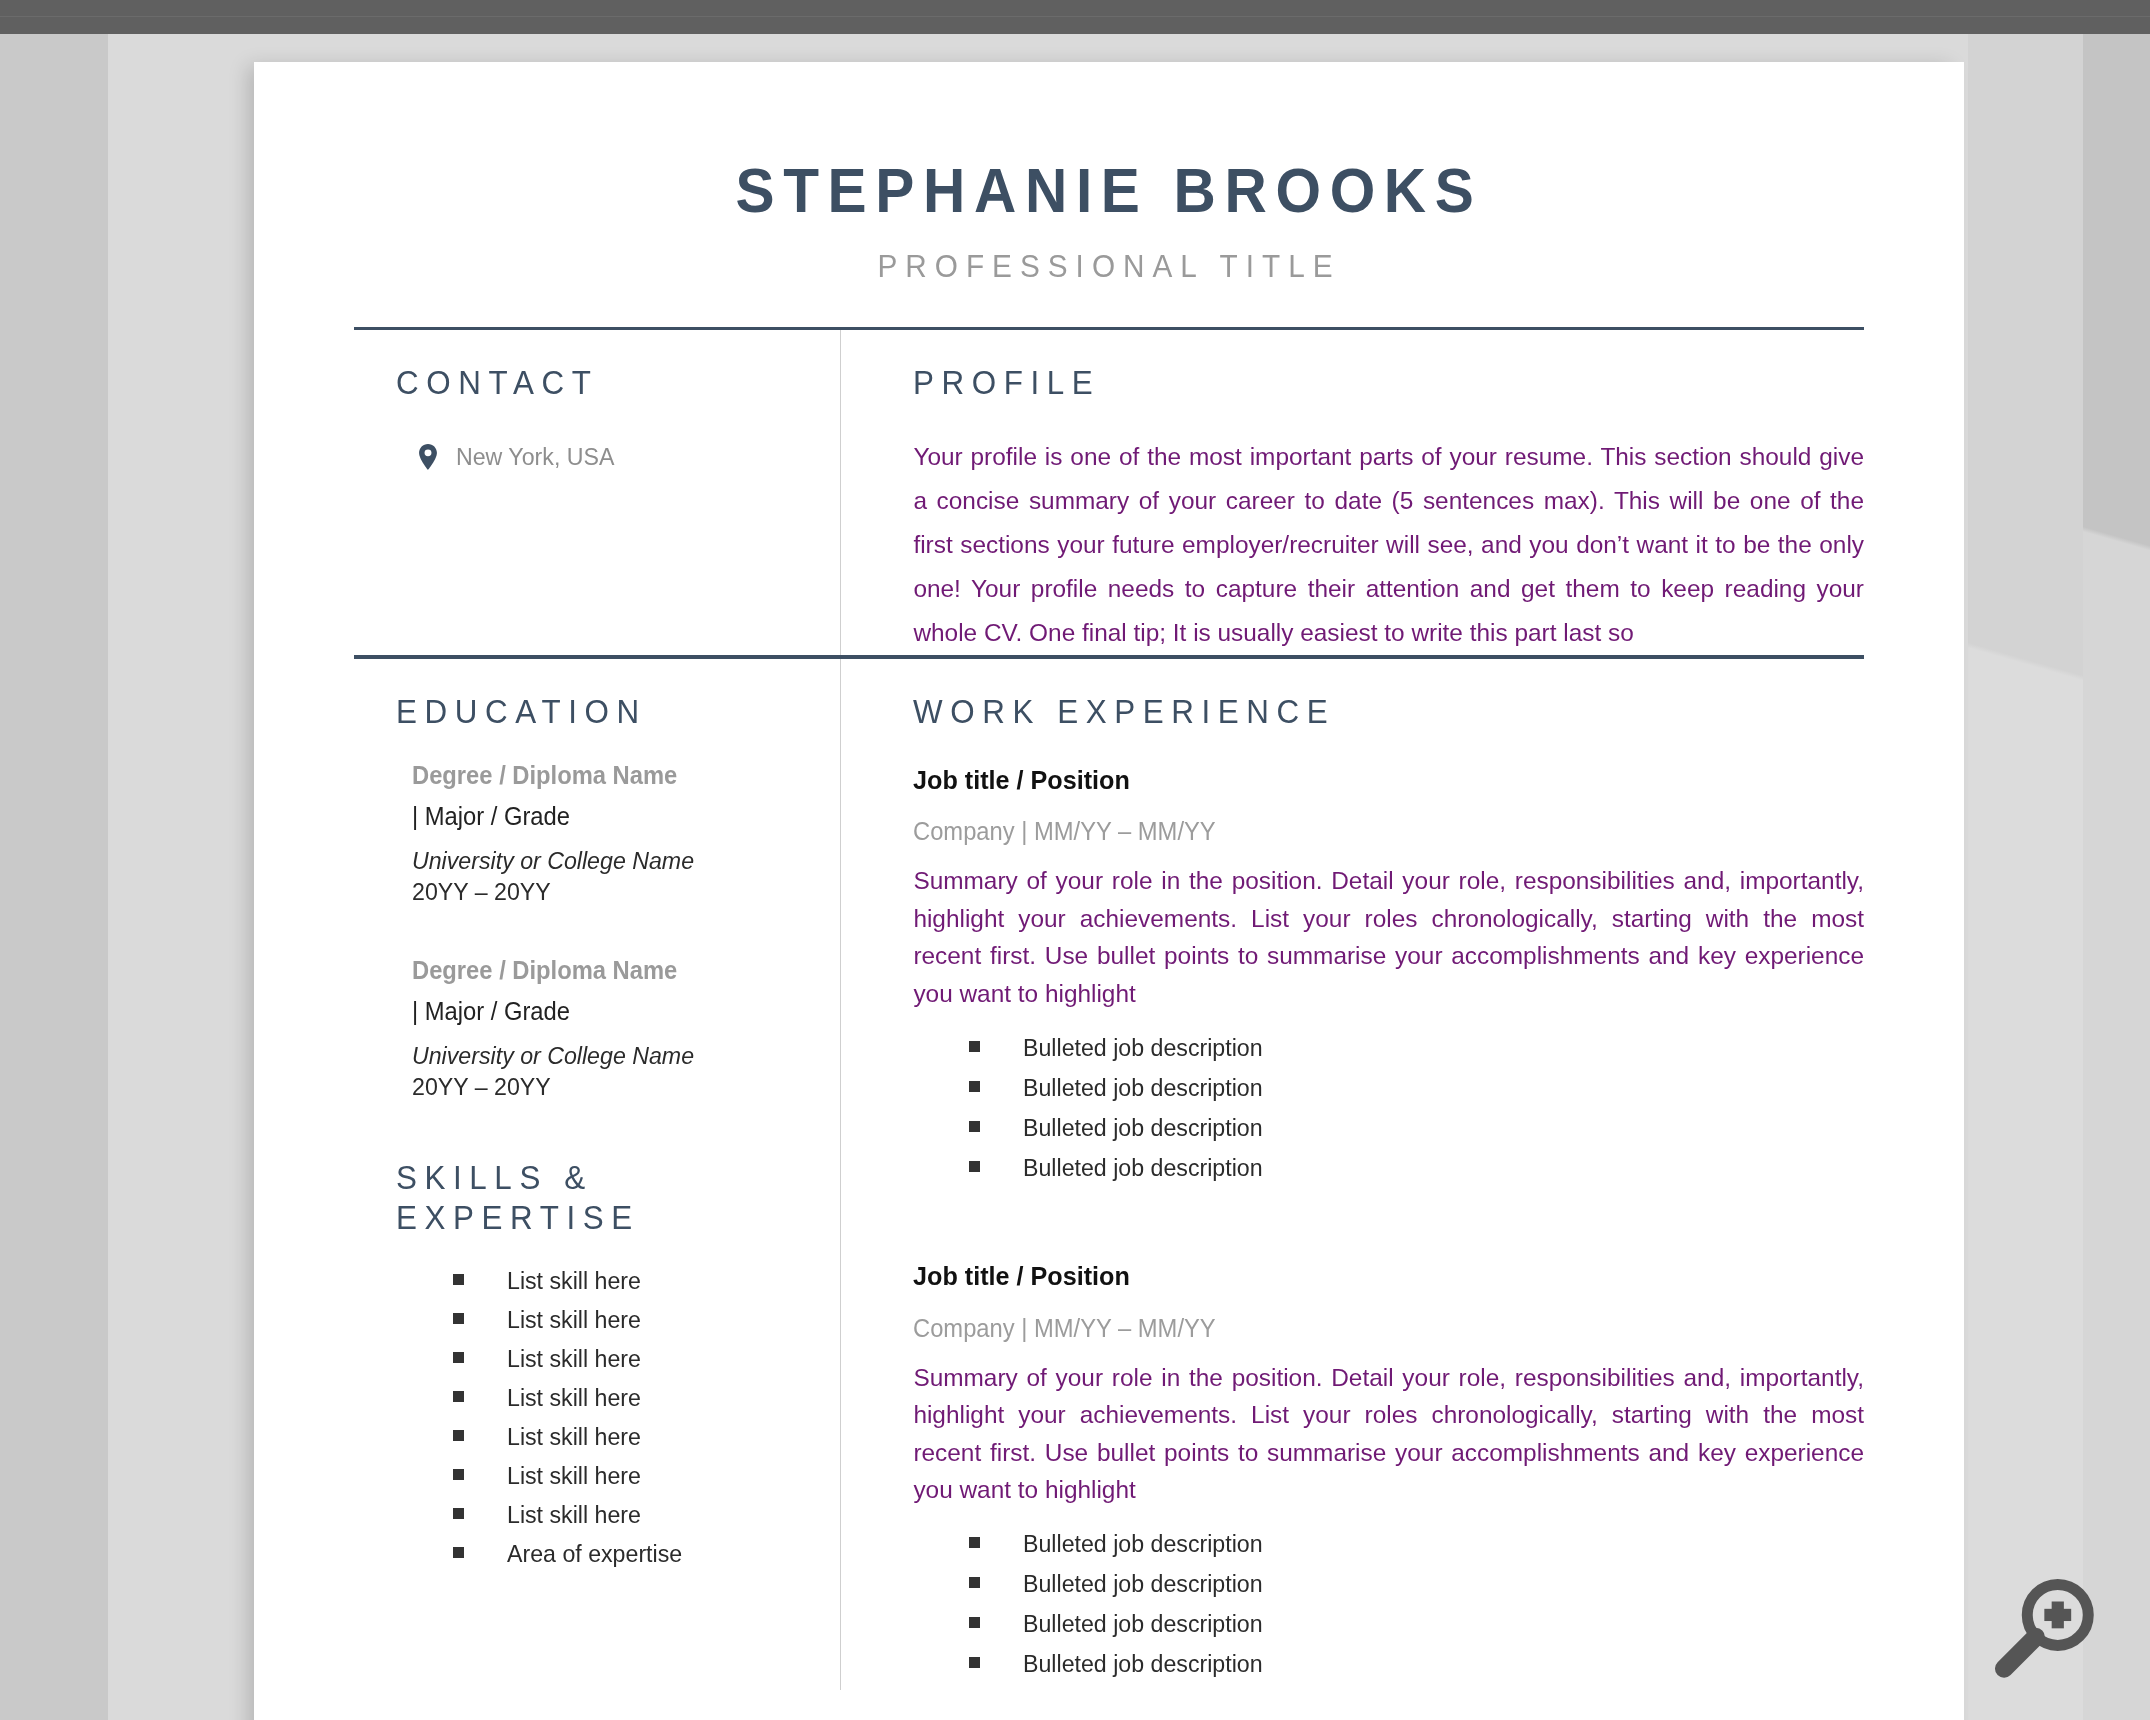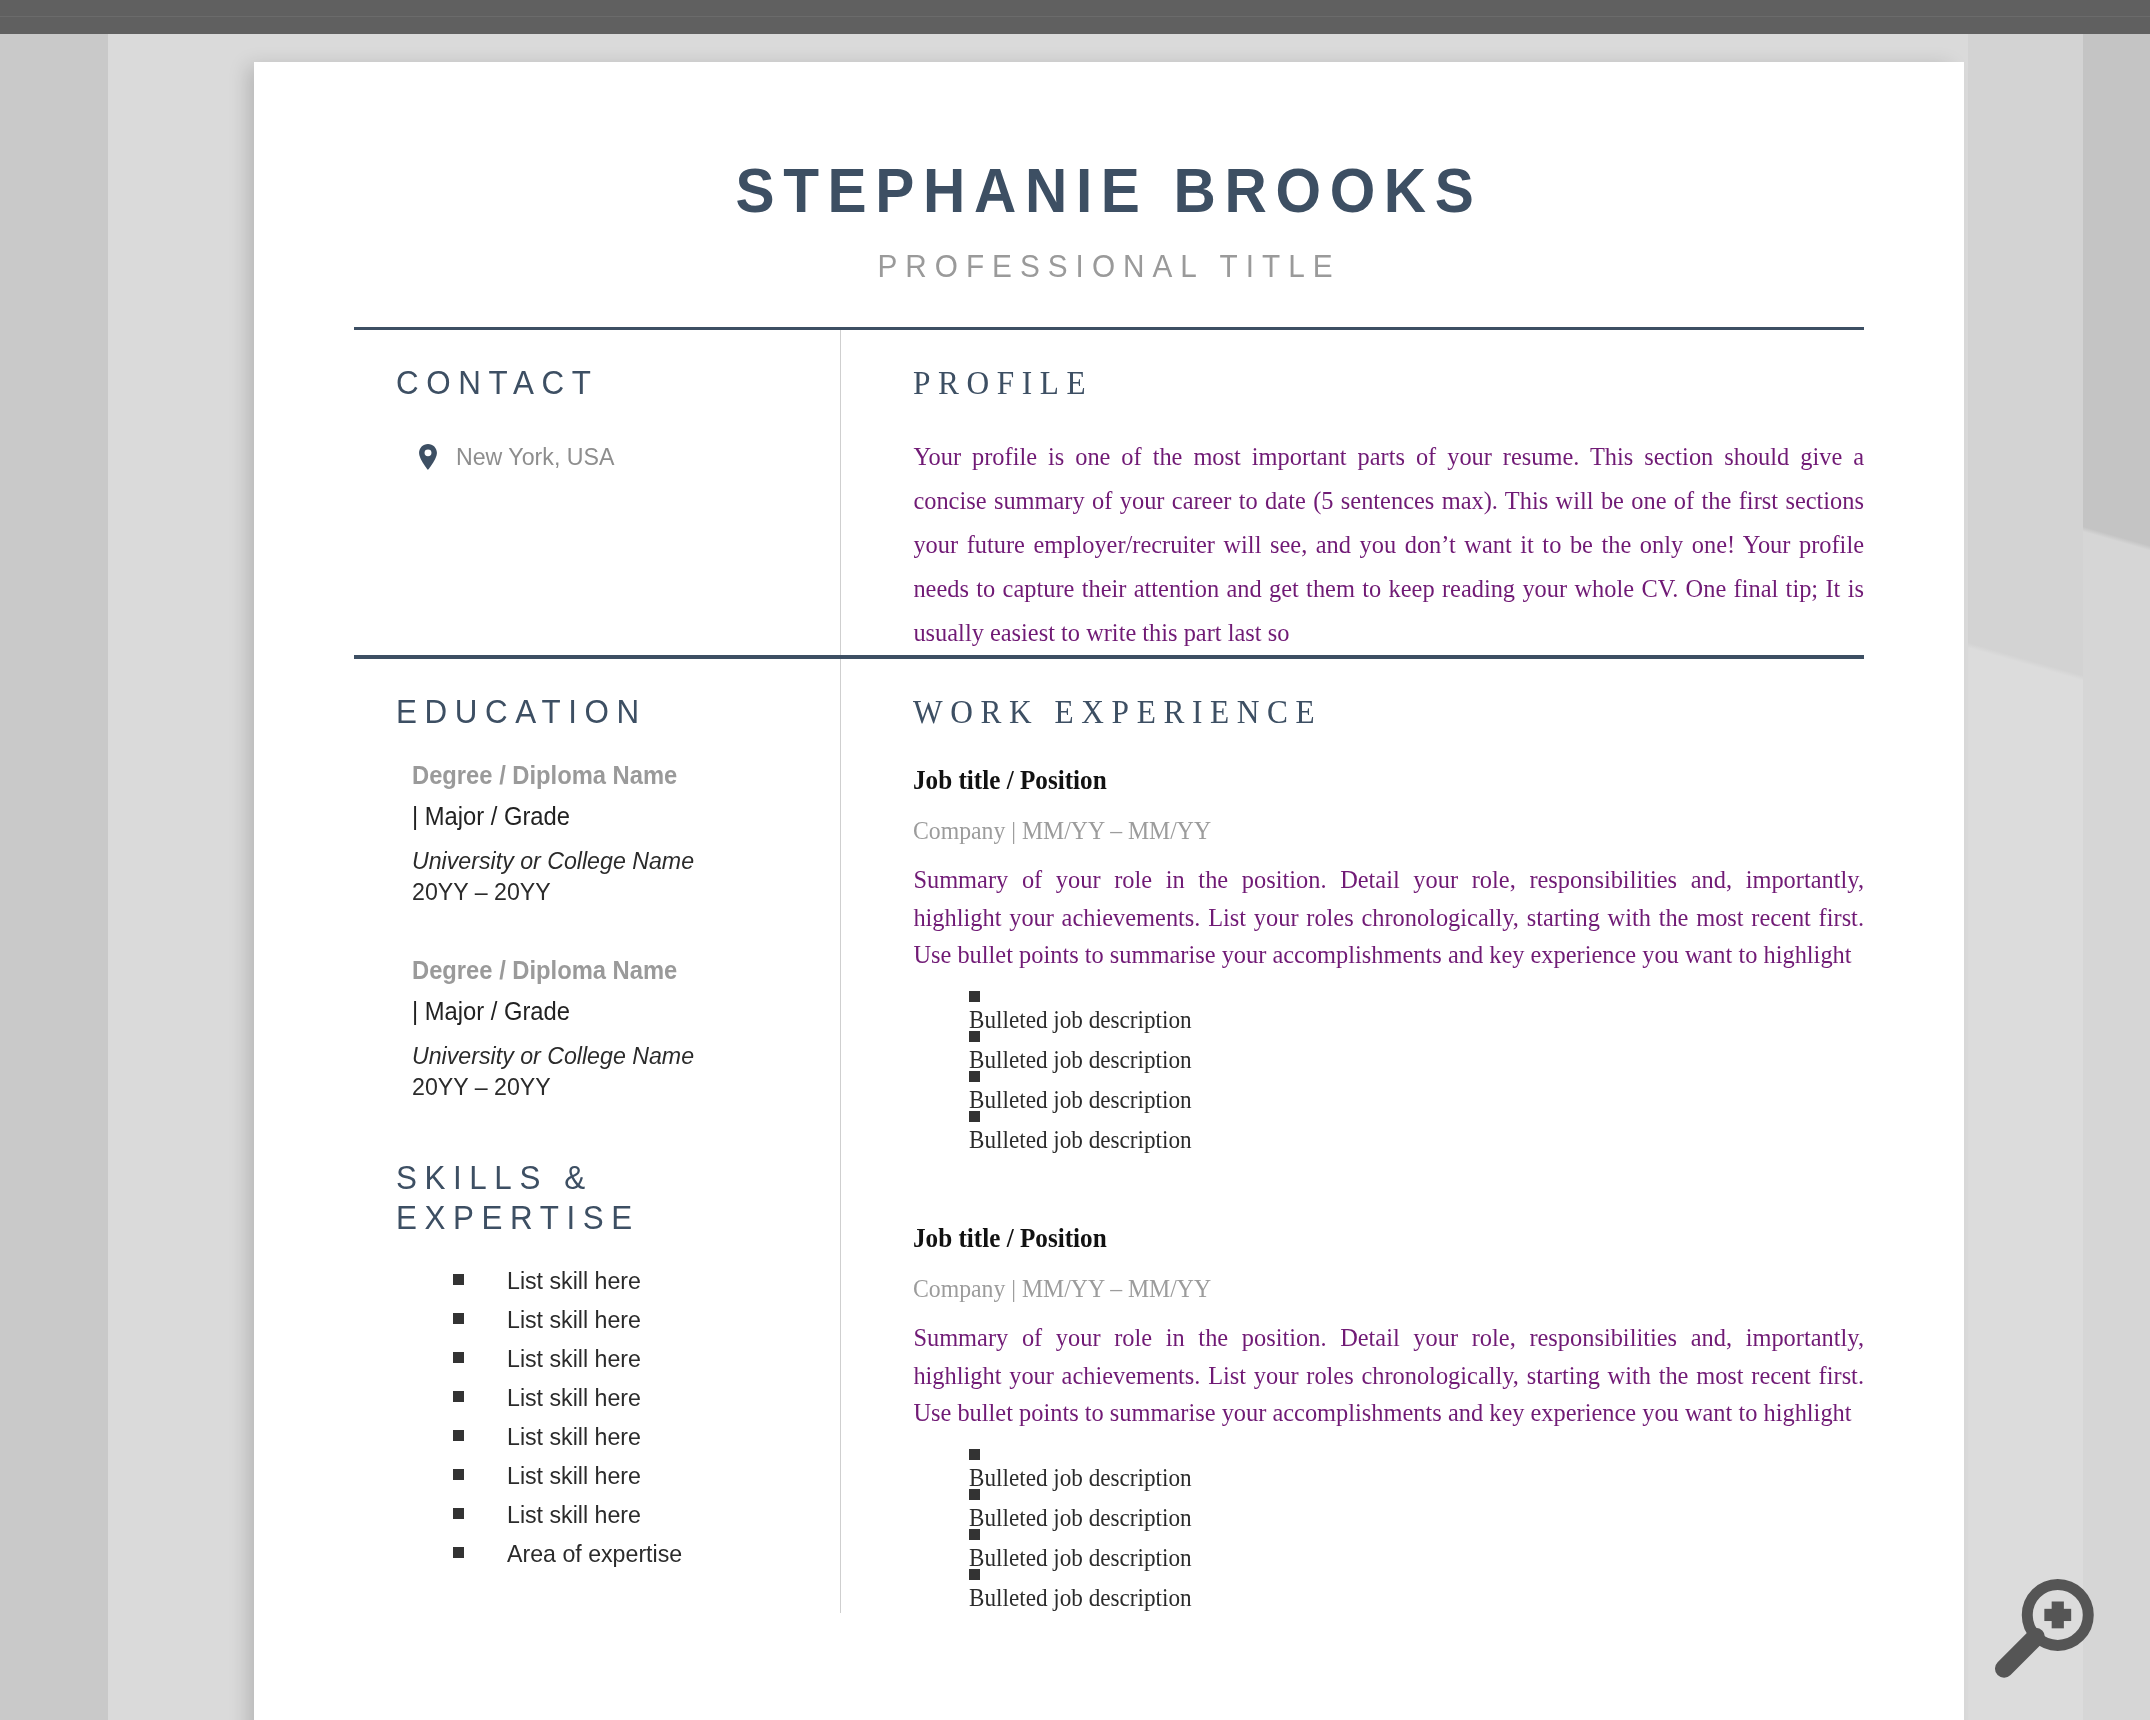--- a/index.html
+++ b/index.html
@@ -76,21 +76,21 @@
     background:#3d4f63;
     margin:0 100px;
   }
   #rule-1 { margin-top:42px; }
   #rule-2 { margin-top:0; }
 
   
   .band { display:flex; padding:0 100px; position:relative; }
   .band .col-left  { width:444px; flex:0 0 444px; padding-right:32px;margin-left:42px; }
   .band .vdiv      { width:1.4px; flex:0 0 1.4px; background:#cfcfcf; }
-  .band .col-right { flex:1 1 auto; padding-left:72px;font-family:Liberation Serif, serif; }
+  .band .col-right { flex:1 1 auto; padding-left:72px; }
 
   .sec-title {
     color:#3d4f63;
     font-size:33px;
     letter-spacing:8px;
     font-stretch:condensed;
     transform:scaleX(0.95);
     transform-origin:left center;
     line-height:1.22;
   }
@@ -164,21 +164,21 @@
   }
   .job-company {
     color:#9c9c9c; font-size:25px; margin-top:21.5px;
     font-stretch:condensed; transform:scaleX(0.95); transform-origin:left center;
   }
   .job-summary {
     color:#701a75; font-size:24.4px; line-height:1.54;
     text-align:justify; margin-top:16px; font-stretch:condensed;
   }
   .job .bullets { margin-top:21.5px; padding-left:56px; }
-  .job .bullets li { height:40px;flex-direction:column; }
+  .job .bullets li { height:40px; }
 
   
   #zoom-badge {
     position:absolute; left:1987px; top:1571px; width:122px; height:122px;
   }
 </style>
 </head>
 <body>
 
 <div id="viewer-topbar">

